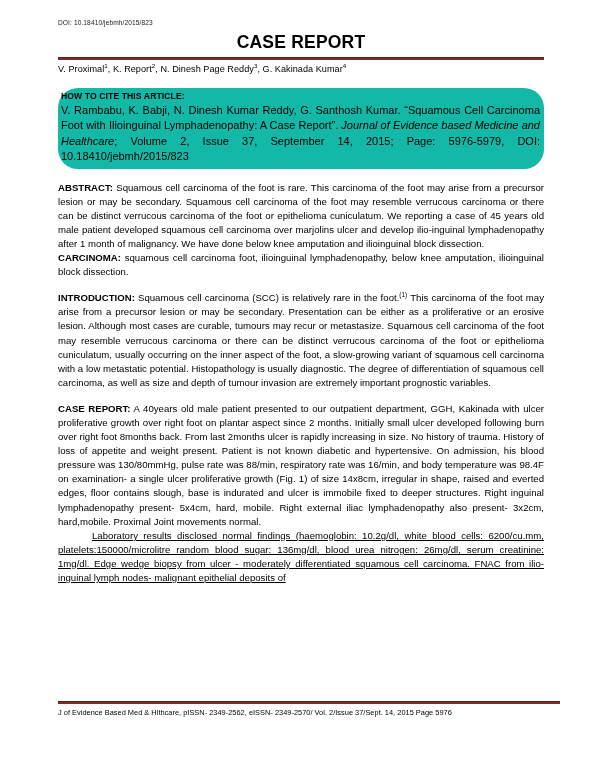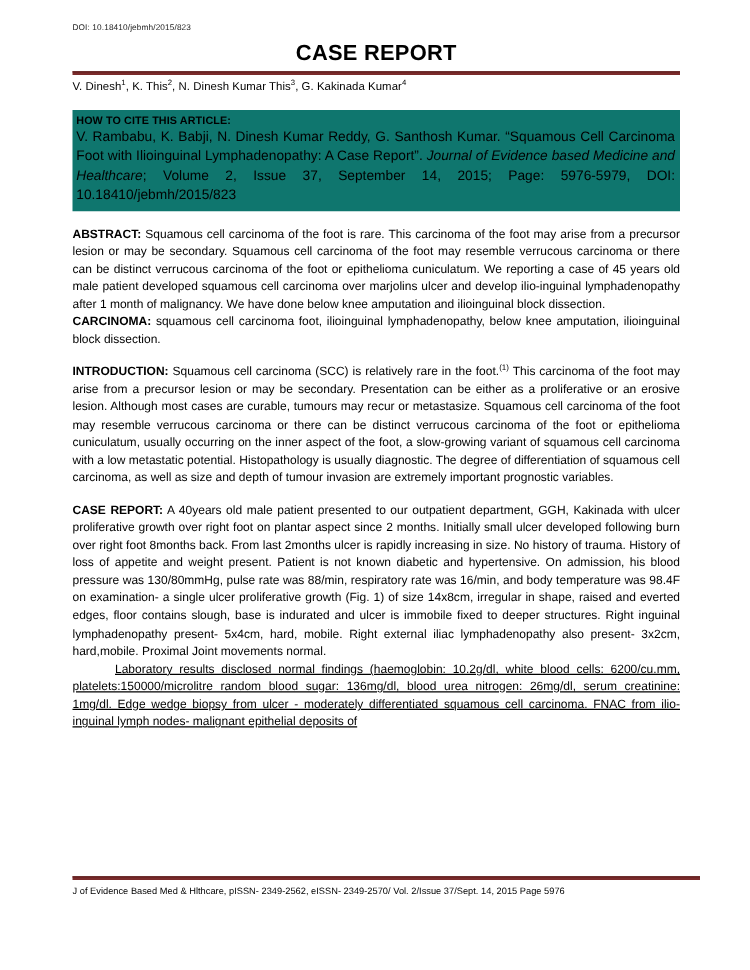--- a/index.html
+++ b/index.html
@@ -63,23 +63,24 @@
     letter-spacing: 0.05px;
   }
   .authors sup {
     font-size: 6.2px;
     vertical-align: super;
     line-height: 0;
   }
 
   
   .cite-box {
-    background: #0f766e;
+    background: #14b8a6;
     margin-top: 13px;
     padding: 3px 4px 4px 3px;
+    border-radius: 20px;
   }
   .cite-title {
     font-size: 8.6px;
     font-weight: bold;
     letter-spacing: 0.1px;
     line-height: 1.35;
   }
   .cite-body {
     font-size: 11px;
     line-height: 1.40;
@@ -132,21 +133,21 @@
 <div class="page">
 
   <div class="doi">DOI: 10.18410/jebmh/2015/823</div>
 
   <div class="case-report-head">CASE REPORT</div>
 
   <div class="rule"></div>
 
 
   <div class="authors">
-    <span><span>V. Dinesh</span><sup>1</sup><span>, </span></span><span><span>K. This</span><sup>2</sup><span>, </span></span><span><span>N. Dinesh Kumar This</span><sup>3</sup><span>, </span></span><span><span>G. Kakinada Kumar</span><sup>4</sup></span>
+    <span><span>V. Proximal</span><sup>1</sup><span>, </span></span><span><span>K. Report</span><sup>2</sup><span>, </span></span><span><span>N. Dinesh Page Reddy</span><sup>3</sup><span>, </span></span><span><span>G. Kakinada Kumar</span><sup>4</sup></span>
   </div>
 
   <div class="cite-box">
     <div class="cite-title">HOW TO CITE THIS ARTICLE:</div>
     <div class="cite-body"><span>V. Rambabu, K. Babji, N. Dinesh Kumar Reddy, G. Santhosh Kumar. “Squamous Cell Carcinoma Foot with Ilioinguinal Lymphadenopathy: A Case Report”. </span><span class="ital">Journal of Evidence based Medicine and Healthcare</span><span>; Volume 2, Issue 37, September 14, 2015; Page: 5976-5979, DOI: 10.18410/jebmh/2015/823</span></div>
   </div>
 
   <div class="para"><b>ABSTRACT:</b><span> Squamous cell carcinoma of the foot is rare. This carcinoma of the foot may arise from a precursor lesion or may be secondary. Squamous cell carcinoma of the foot may resemble verrucous carcinoma or there can be distinct verrucous carcinoma of the foot or epithelioma cuniculatum. We reporting a case of 45 years old male patient developed squamous cell carcinoma over marjolins ulcer and develop ilio-inguinal lymphadenopathy after 1 month of malignancy. We have done below knee amputation and ilioinguinal block dissection.</span></div>
 
   <div class="para tight"><b>CARCINOMA:</b><span> squamous cell carcinoma foot, ilioinguinal lymphadenopathy, below knee amputation, ilioinguinal block dissection.</span></div>

